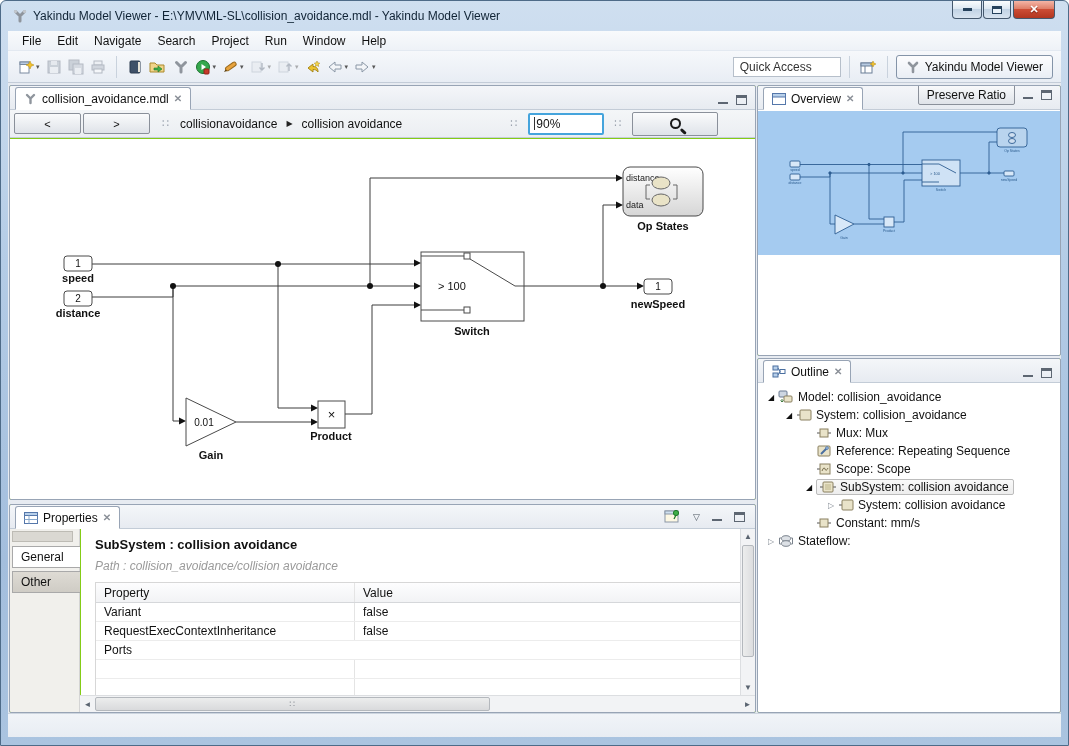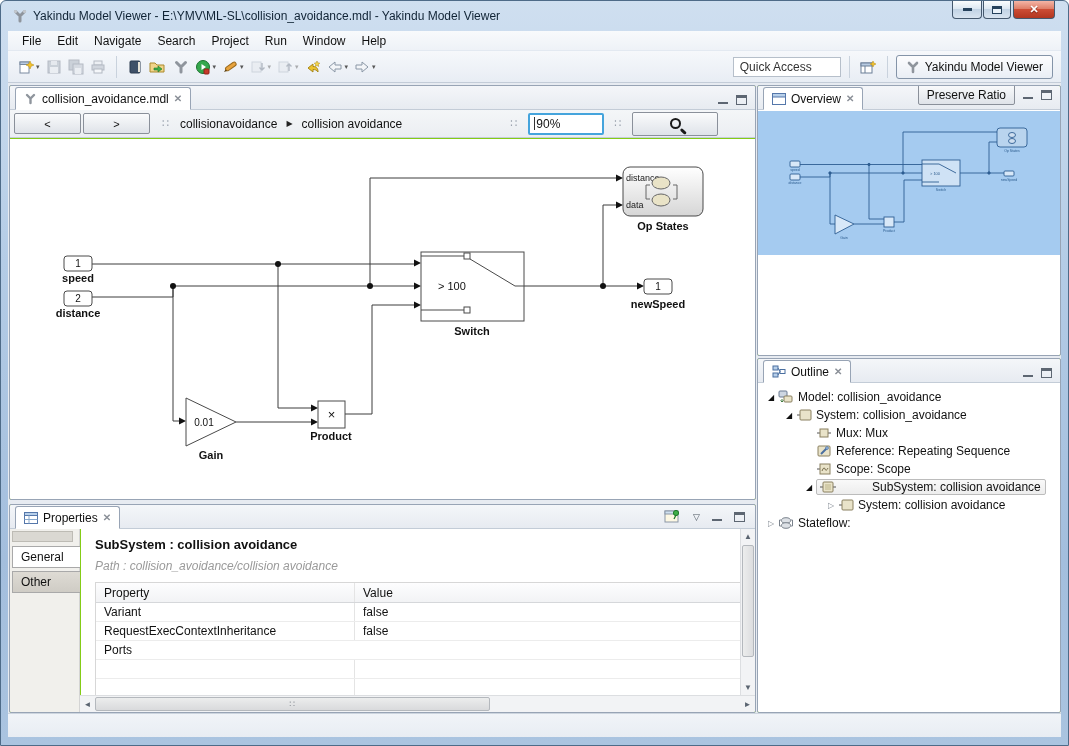--- a/index.html
+++ b/index.html
@@ -88,21 +88,21 @@
   .pr-btn { height:21px; border:1px solid #8a909a; border-radius:2px; padding:0 8px; font-size:12px;
     background:linear-gradient(#fafbfc,#dfe3e9); display:flex; align-items:center; }
 
   
   .tree { position:absolute; left:0; right:0; top:24px; bottom:0; background:#fff; padding-top:5px; }
   .trow { height:18px; display:flex; align-items:center; font-size:12px; white-space:nowrap; }
   .tw { width:14px; text-align:center; flex:none; }
   .exp { font-size:8px; color:#111; } .col { font-size:8px; color:#848b94; }
   .ticon { margin:0 4px 0 0; flex:none; display:flex; }
   .tsel { display:flex; align-items:center; border:1px solid #bcbcbc; border-radius:2px;
-    background:linear-gradient(#f9f9f9,#ededed); padding:0 4px 0 0;gap:32px; }
+    background:linear-gradient(#f9f9f9,#ededed); padding:0 4px 0 0; }
 
   
   .props-toolbar-icons { margin-left:auto; display:flex; align-items:center; gap:12px; padding:0 10px 4px 0; }
   .view-menu { font-size:9px; color:#4a545f; }
   .props-strip { position:absolute; left:0; top:24px; bottom:0; width:70px; background:#f1f0ec;
     border-right:1px solid #d4d4d4; }
   .strip-head { height:11px; margin:2px 6px 4px 2px; background:#dad8d2; border:1px solid #bdbbb4; }
   .ptab { height:22px; display:flex; align-items:center; padding-left:8px; font-size:12px;
     border:1px solid #a9a9a9; border-right:none; margin:0 0 3px 2px; }
   .ptab-general { background:#fff; width:68px; }
@@ -647,20 +647,30 @@
           <span class="tw col">▷</span>
           <span class="ticon">
               <svg width="16" height="14">
                 <path d="M1 7 L4 7" stroke="#555"></path>
                 <rect x="4" y="2" width="11" height="10" rx="1" fill="#e9e3c9" stroke="#8a8060"></rect>
               </svg>
             </span>
           <span>System: collision avoidance</span>
         </div>
 
+        <div class="trow" style="padding-left:44px;">
+          <span class="tw"></span>
+          <span class="ticon">
+              <svg width="16" height="14">
+                <path d="M1 7 L4 7 M12 7 L15 7" stroke="#555"></path>
+                <rect x="4" y="3" width="8" height="8" fill="#e9e3c9" stroke="#8a8060"></rect>
+              </svg>
+            </span>
+          <span>Constant: mm/s</span>
+        </div>
 
         <div class="trow" style="padding-left:6px;">
           <span class="tw col">▷</span>
           <span class="ticon">
               <svg width="16" height="14">
                 <path d="M3 4 H1.5 V10 H3 M13 4 H14.5 V10 H13" stroke="#7a828c" fill="none"></path>
                 <ellipse cx="8" cy="4.5" rx="4.5" ry="2.8" fill="#dde1e6" stroke="#7a828c"></ellipse>
                 <ellipse cx="8" cy="9.5" rx="4.5" ry="2.8" fill="#dde1e6" stroke="#7a828c"></ellipse>
               </svg>
             </span>

